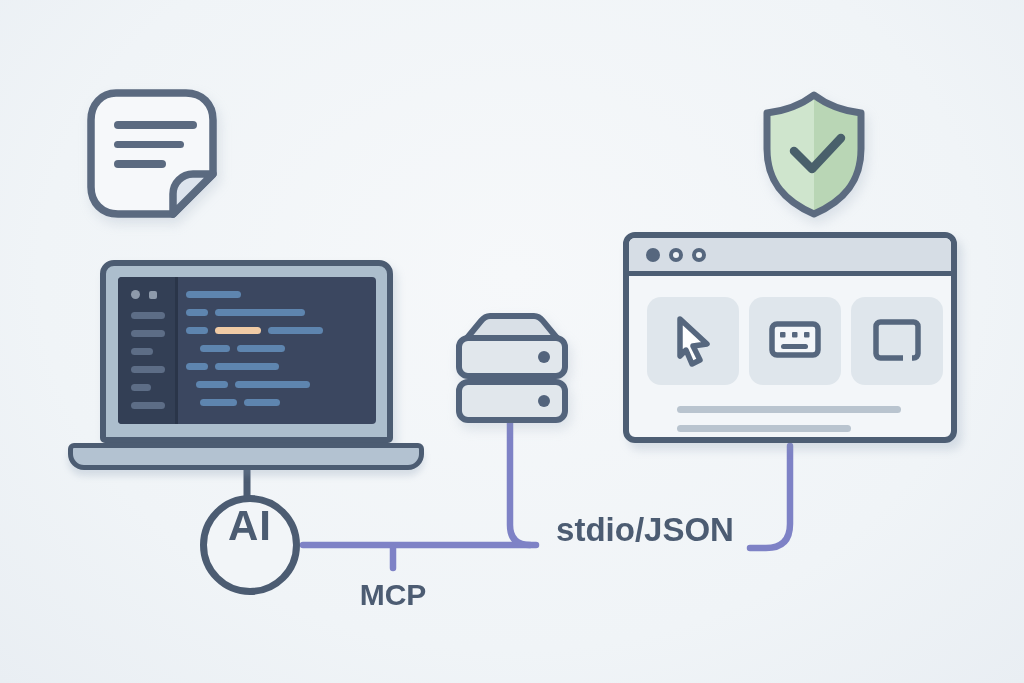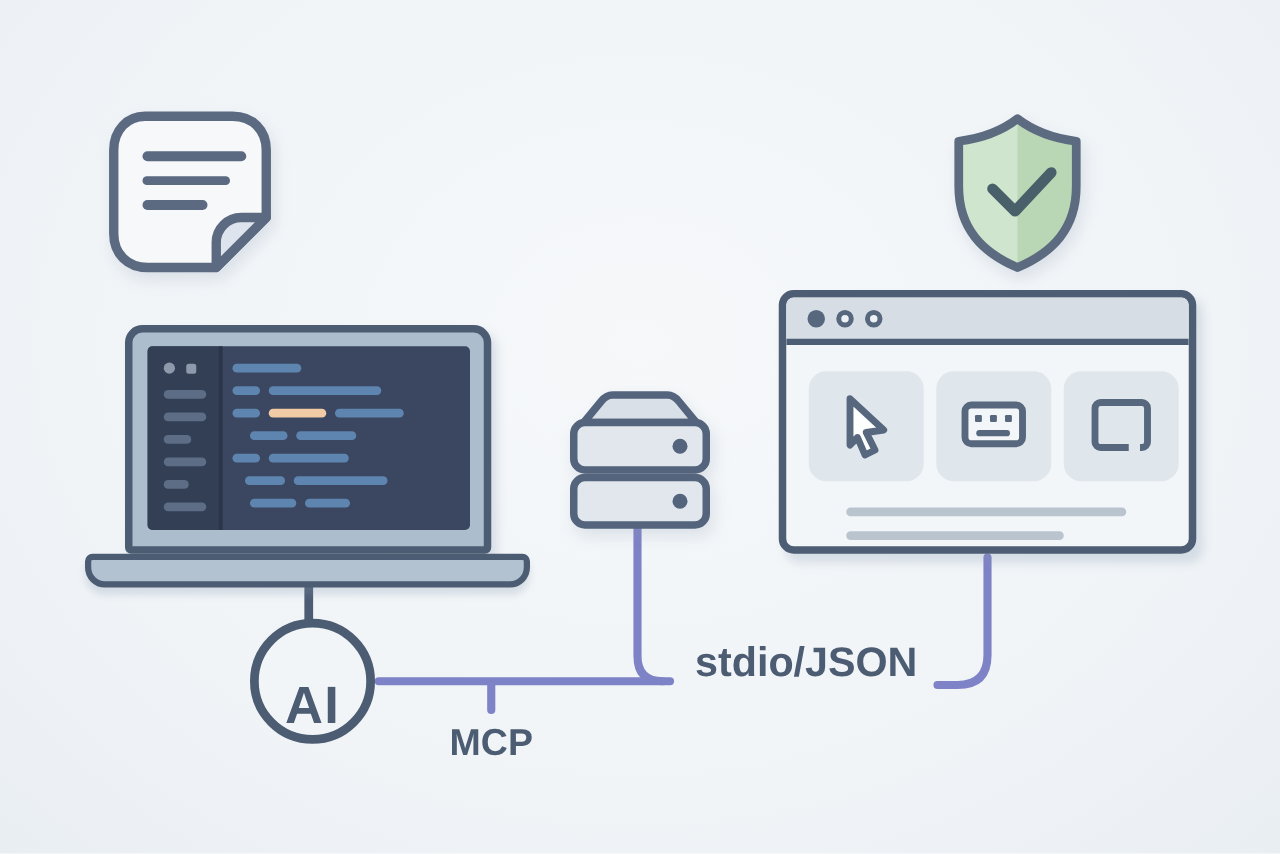--- a/index.html
+++ b/index.html
@@ -36,21 +36,21 @@
   .code-row{display:flex;gap:7px;}
   .code-seg{height:7px;border-radius:3.5px;background:#5e85af;}
   .code-seg.peach{background:#f0cba5;}
   .laptop-base{left:68px;top:443px;width:356px;height:27px;box-sizing:border-box;
     background:#b3c2d1;border:5px solid #4c5c72;border-radius:6px 6px 16px 16px;
     box-shadow:0 6px 6px rgba(130,150,175,0.25);}
 
   
   .ai-circle{left:200px;top:495px;width:100px;height:100px;box-sizing:border-box;
     border:7px solid #4c5c72;border-radius:50%;background:#f2f5f8;
-    display:flex;align-items:flex-end;justify-content:center;
+    display:flex;align-items:flex-start;justify-content:center;
     font-size:42px;font-weight:bold;color:#4c5c72;letter-spacing:1px;}
 
   
   .conn-label{color:#4c5c72;font-weight:bold;}
   .label-mcp{left:343px;top:578px;width:100px;text-align:center;font-size:30px;}
   .label-protocol{left:545px;top:511px;width:200px;text-align:center;font-size:33px;}
 
   
   .browser{left:623px;top:232px;width:334px;height:211px;box-sizing:border-box;
     background:#f3f6f9;border:6px solid #4d5e74;border-radius:12px;

